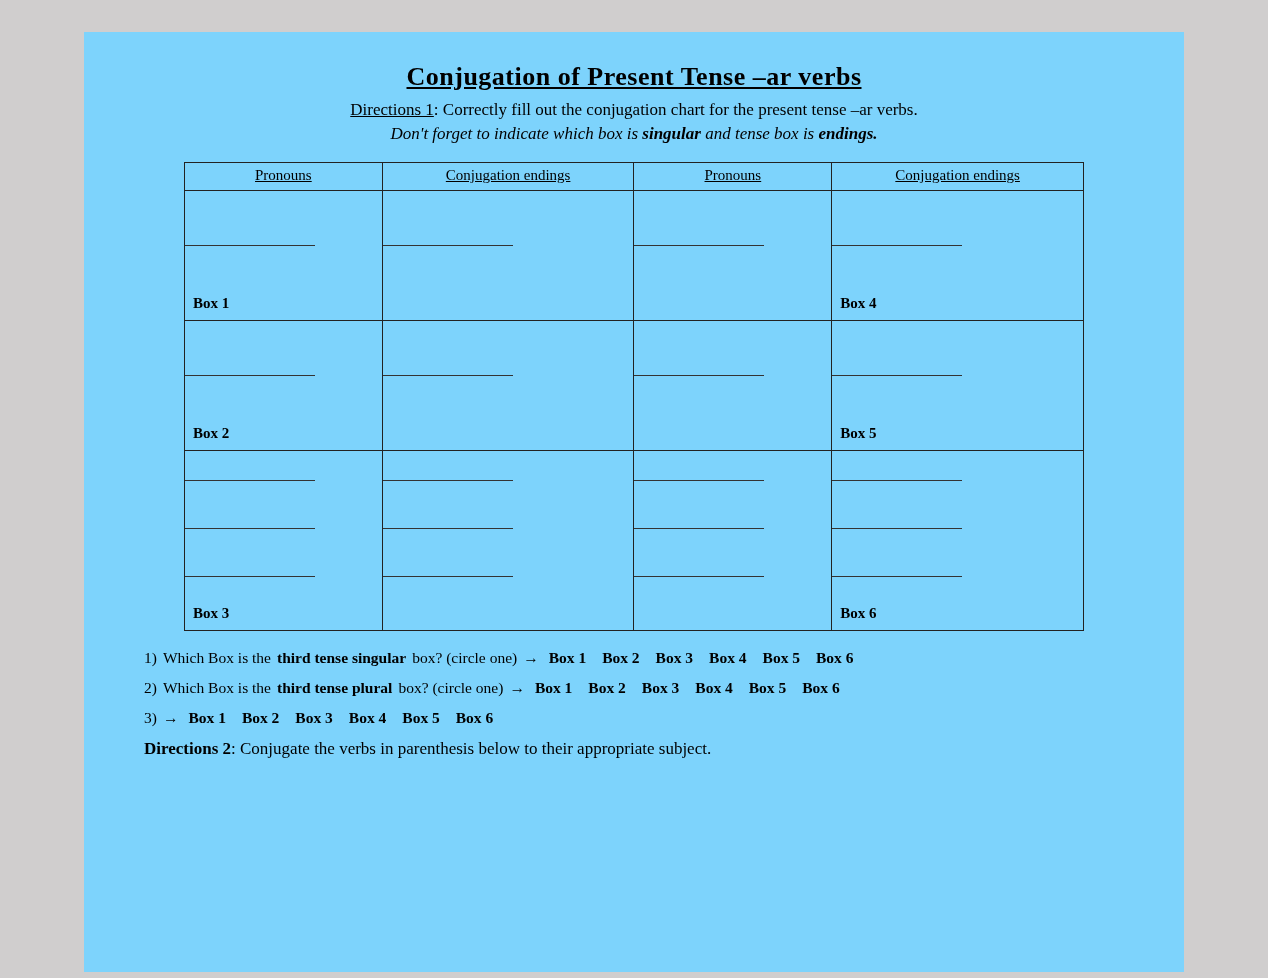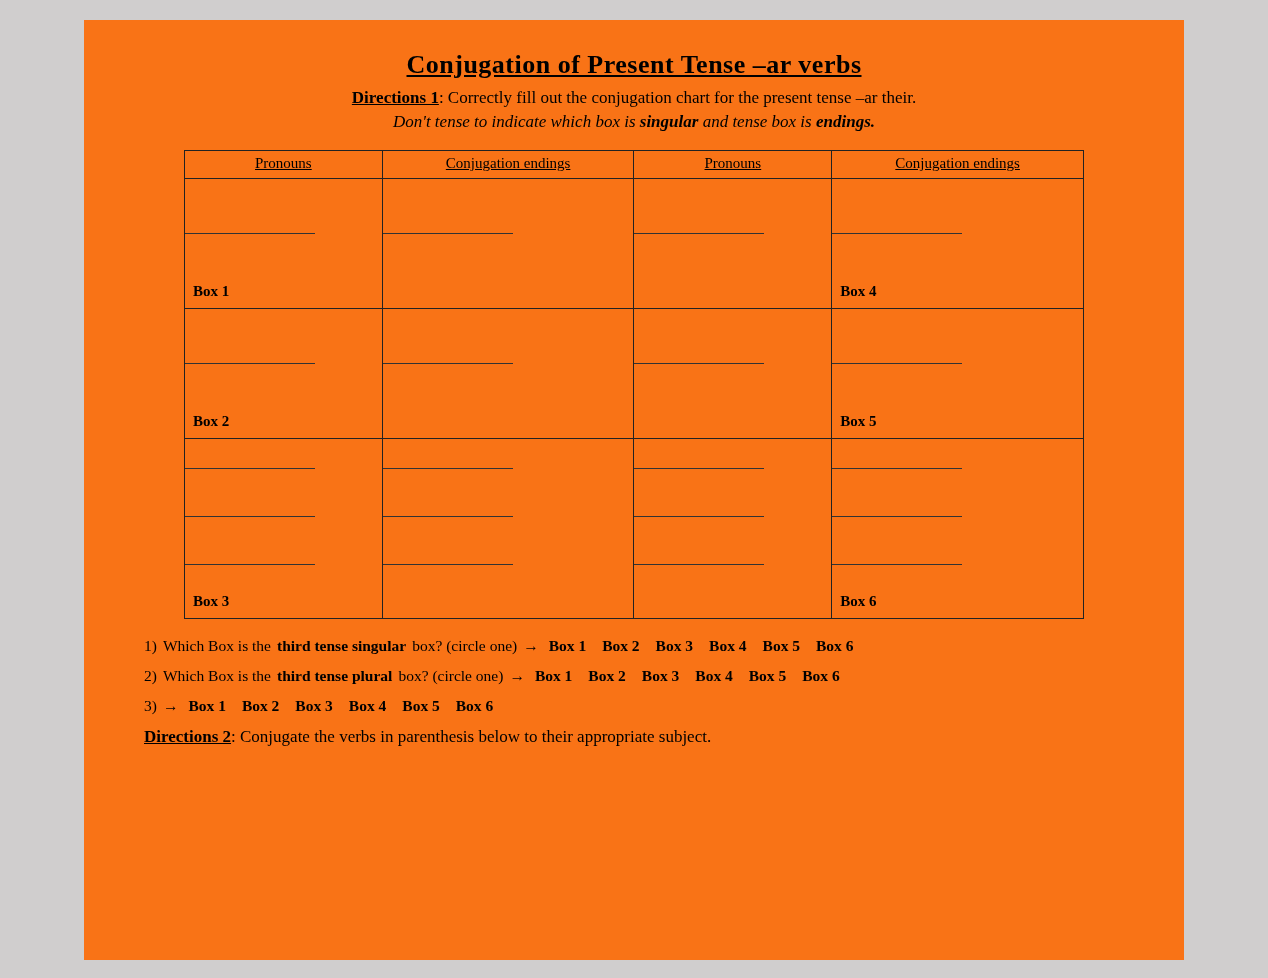--- a/index.html
+++ b/index.html
@@ -5,44 +5,44 @@
     * { box-sizing: border-box; margin: 0; padding: 0; }
 
     body {
       background: #d0cece;
       font-family: 'Times New Roman', Times, serif;
       padding: 20px 40px;
       color: #000;
     }
 
     .page {
-      background: #f97316;
+      background: #7dd3fc;
       max-width: 1100px;
-      margin: 0 auto;
+      margin: 12px auto;
       padding: 30px 60px 40px 60px;
       min-height: 940px;
     }
 
     .main-title {
       text-align: center;
       font-size: 26px;
       font-weight: bold;
       text-decoration: underline;
       margin-bottom: 8px;
       letter-spacing: 0.5px;
     }
 
     .directions-1 {
       font-size: 17px;
       margin-bottom: 4px;
       text-align: center;
     }
 
     .directions-1 .dir-label {
-      font-weight: bold;
+      font-weight: normal;
       text-decoration: underline;
     }
 
     .directions-italic {
       text-align: center;
       font-style: italic;
       font-size: 17px;
       margin-bottom: 18px;
     }
 
@@ -159,37 +159,36 @@
       font-weight: bold;
     }
 
     .directions-2 {
       font-size: 17px;
       margin-top: 8px;
     }
 
     .directions-2 .dir2-label {
       font-weight: bold;
-      text-decoration: underline;
       text-align: center;
     }
   </style>
 </head>
 <body>
 
 <div class="page">
 
   <div class="main-title">Conjugation of Present Tense –ar verbs</div>
 
   <div class="directions-1">
-    <span class="dir-label">Directions 1</span><span>: Correctly fill out the conjugation chart for the present tense –ar their.</span>
+    <span class="dir-label">Directions 1</span><span>: Correctly fill out the conjugation chart for the present tense –ar verbs.</span>
   </div>
 
   <div class="directions-italic">
-    <span>Don't tense to indicate which box is</span>
+    <span>Don't forget to indicate which box is</span>
     <strong>singular</strong>
     <span>and tense box is</span>
     <strong>endings.</strong>
   </div>
 
   <div class="conj-table-wrapper">
     <table class="conj-table">
       <thead>
         <tr class="header-row">
           <th class="col-pronouns">Pronouns</th>

